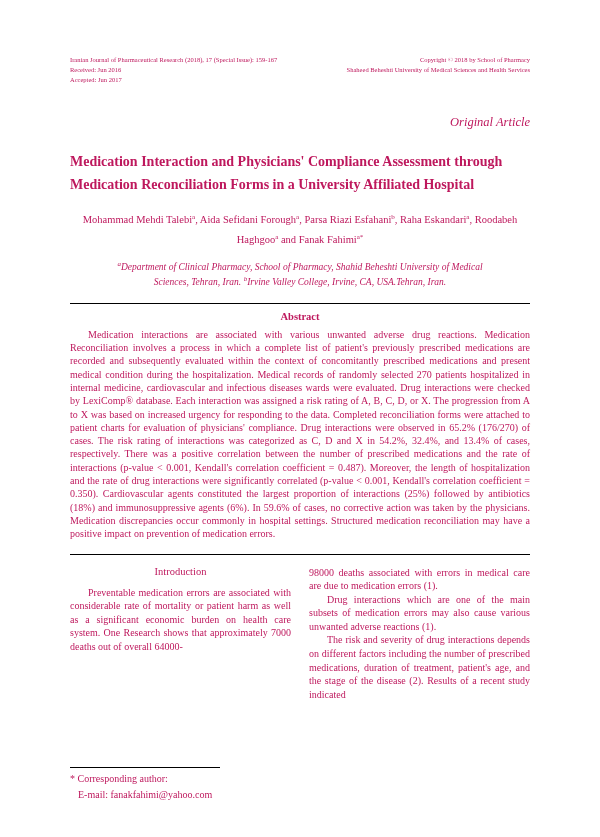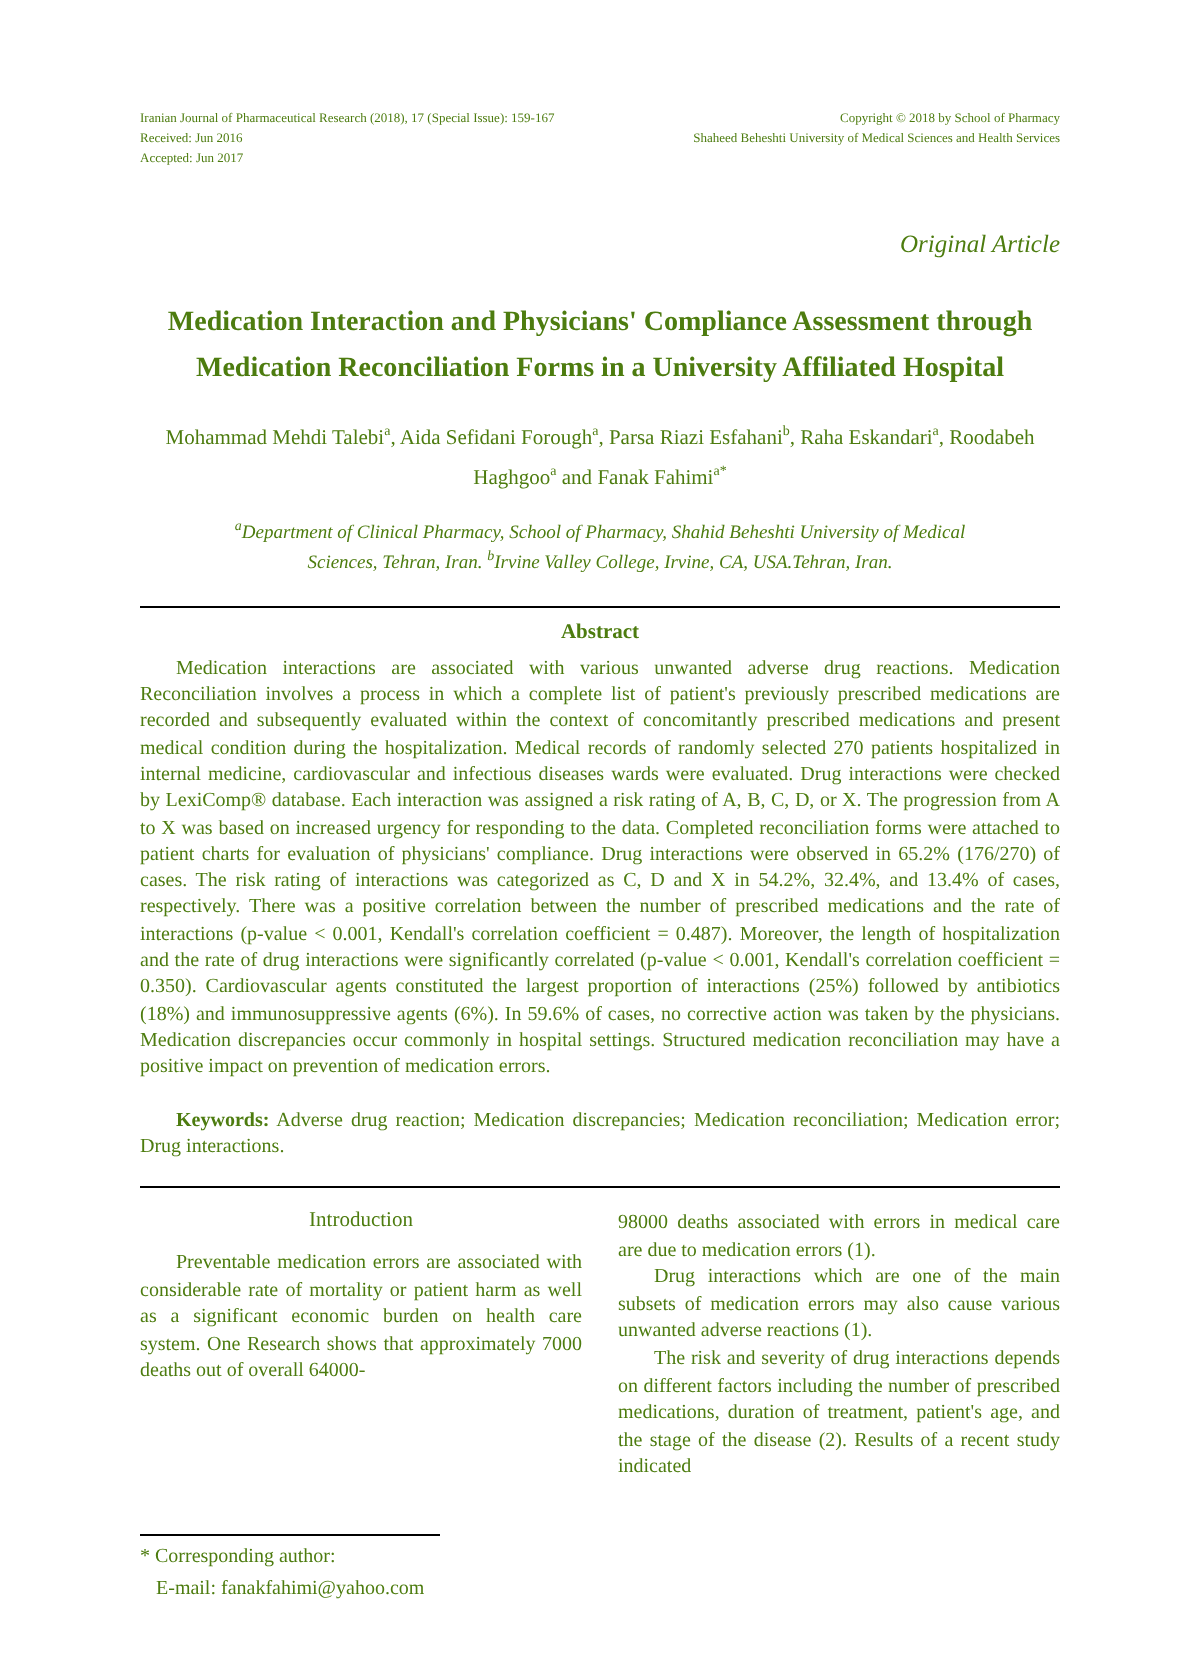--- a/index.html
+++ b/index.html
@@ -9,21 +9,21 @@
   }
   .page {
     position: relative;
     width: 600px;
     height: 837px;
     margin: 0 auto;
     background: #ffffff;
     box-sizing: border-box;
     padding: 55px 70px 0 70px;
     font-family: "Liberation Serif", "DejaVu Serif", serif;
-    color: #4d7c0f;
+    color: #be185d;
     overflow: hidden;
   }
   
   .top-header {
     display: flex;
     justify-content: space-between;
     align-items: flex-start;
     font-size: 6.5px;
     line-height: 1.55;
   }
@@ -32,21 +32,20 @@
 
   .article-type {
     text-align: right;
     font-style: italic;
     font-size: 12.5px;
     margin-top: 30px;
   }
   .title {
     font-size: 14px;
     font-weight: bold;
-    text-align: center;
     line-height: 1.65;
     margin: 20px 0 0 0;
   }
   .authors {
     text-align: center;
     font-size: 10.5px;
     line-height: 1.9;
     margin-top: 14px;
   }
   .authors sup, .affiliations sup {
@@ -146,21 +145,20 @@
   <h1 class="title">Medication Interaction and Physicians' Compliance Assessment through Medication Reconciliation Forms in a University Affiliated Hospital</h1>
 
   <div class="authors" id="authors"><span>Mohammad Mehdi Talebi</span><sup>a</sup>, <span>Aida Sefidani Forough</span><sup>a</sup>, <span>Parsa Riazi Esfahani</span><sup>b</sup>, <span>Raha Eskandari</span><sup>a</sup>, <span>Roodabeh Haghgoo</span><sup>a</sup> and <span>Fanak Fahimi</span><sup>a*</sup></div>
 
   <div class="affiliations" id="affiliations"><sup>a</sup><span>Department of Clinical Pharmacy, School of Pharmacy, Shahid Beheshti University of Medical Sciences, Tehran, Iran. </span><sup>b</sup><span>Irvine Valley College, Irvine, CA, USA.Tehran, Iran.</span></div>
 
   <section>
     <hr class="rule abstract-rule">
     <h2 class="abstract-heading">Abstract</h2>
     <p class="abstract-text">Medication interactions are associated with various unwanted adverse drug reactions. Medication Reconciliation involves a process in which a complete list of patient's previously prescribed medications are recorded and subsequently evaluated within the context of concomitantly prescribed medications and present medical condition during the hospitalization. Medical records of randomly selected 270 patients hospitalized in internal medicine, cardiovascular and infectious diseases wards were evaluated. Drug interactions were checked by LexiComp® database. Each interaction was assigned a risk rating of A, B, C, D, or X. The progression from A to X was based on increased urgency for responding to the data. Completed reconciliation forms were attached to patient charts for evaluation of physicians' compliance. Drug interactions were observed in 65.2% (176/270) of cases. The risk rating of interactions was categorized as C, D and X in 54.2%, 32.4%, and 13.4% of cases, respectively. There was a positive correlation between the number of prescribed medications and the rate of interactions (p-value &lt; 0.001, Kendall's correlation coefficient = 0.487). Moreover, the length of hospitalization and the rate of drug interactions were significantly correlated (p-value &lt; 0.001, Kendall's correlation coefficient = 0.350). Cardiovascular agents constituted the largest proportion of interactions (25%) followed by antibiotics (18%) and immunosuppressive agents (6%). In 59.6% of cases, no corrective action was taken by the physicians. Medication discrepancies occur commonly in hospital settings. Structured medication reconciliation may have a positive impact on prevention of medication errors.</p>
-    <p class="keywords"><span class="kw-label">Keywords:</span> <span>Adverse drug reaction; Medication discrepancies; Medication reconciliation; Medication error; Drug interactions.</span></p>
     <hr class="rule body-rule">
   </section>
 
   <section class="columns">
     <div class="col">
       <h3 class="intro-heading">Introduction</h3>
       <p>Preventable medication errors are associated with considerable rate of mortality or patient harm as well as a significant economic burden on health care system. One Research shows that approximately 7000 deaths out of overall 64000-</p>
     </div>
     <div class="col">
       <p class="no-indent">98000 deaths associated with errors in medical care are due to medication errors (1).</p>

